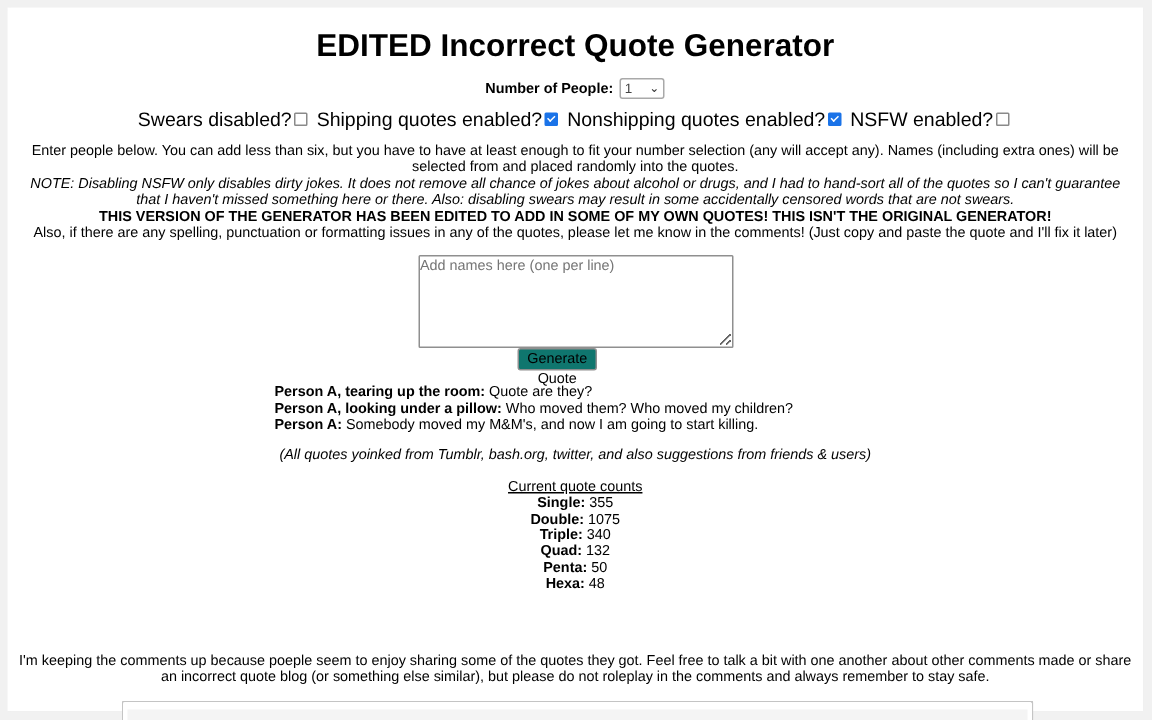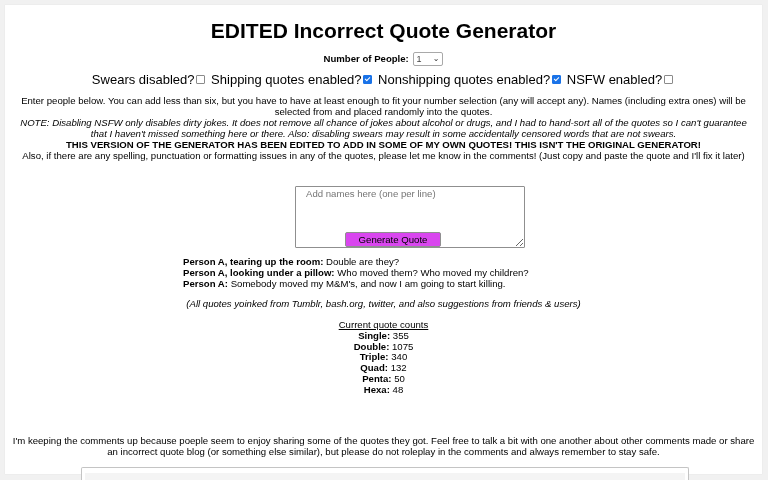--- a/index.html
+++ b/index.html
@@ -54,26 +54,26 @@
       position: absolute; top: 90px; left: 8px; right: 8px;
       line-height: 11px; font-size: 9.6px;
     }
     .info p { margin: 0; }
     .info .note { font-style: italic; }
     .info .edited { font-weight: bold; }
     textarea {
       position: absolute; left: 274px; top: 165px; width: 208px; height: 58px;
       border: 1px solid #8f8f8f; border-radius: 1px; resize: both;
       font-family: "Liberation Sans", sans-serif; font-size: 9.6px;
-      padding: 1px 10px; margin: 16px; box-sizing: content-box;
+      padding: 1px 0; margin: 0; box-sizing: content-box;
     }
     textarea::placeholder { color: #757575; }
     .gen-btn {
-      position: absolute; left: 340px; top: 227px; width: 96px; height: 15px;
-      border: 1px solid #8f8f8f; border-radius: 2px; background: #d946ef;
+      position: absolute; left: 340px; top: 227px; width: 53px; height: 15px;
+      border: 1px solid #8f8f8f; border-radius: 2px; background: #0f766e;
       font-family: "Liberation Sans", sans-serif; font-size: 9.6px;
       padding: 0; line-height: 13px; color: #000;
     }
     .quotes {
       position: absolute; left: 178px; top: 251px; text-align: left;
       line-height: 11px; font-size: 9.6px;
     }
     .quotes .speaker { font-weight: bold; }
     .sources {
       position: absolute; top: 293px; left: 0; right: 0;
@@ -121,21 +121,21 @@
     <p>Enter people below. You can add less than six, but you have to have at least enough to fit your number selection (any will accept any). Names (including extra ones) will be selected from and placed randomly into the quotes.</p>
     <p class="note">NOTE: Disabling NSFW only disables dirty jokes. It does not remove all chance of jokes about alcohol or drugs, and I had to hand-sort all of the quotes so I can't guarantee that I haven't missed something here or there. Also: disabling swears may result in some accidentally censored words that are not swears.</p>
     <p class="edited">THIS VERSION OF THE GENERATOR HAS BEEN EDITED TO ADD IN SOME OF MY OWN QUOTES! THIS ISN'T THE ORIGINAL GENERATOR!</p>
     <p>Also, if there are any spelling, punctuation or formatting issues in any of the quotes, please let me know in the comments! (Just copy and paste the quote and I'll fix it later)</p>
   </div>
 
   <textarea placeholder="Add names here (one per line)" style=""></textarea>
   <button class="gen-btn">Generate Quote</button>
 
   <div class="quotes">
-    <div><span class="speaker">Person A, tearing up the room:</span> <span>Double are they?</span></div>
+    <div><span class="speaker">Person A, tearing up the room:</span> <span>Quote are they?</span></div>
     <div><span class="speaker">Person A, looking under a pillow:</span> <span>Who moved them? Who moved my children?</span></div>
     <div><span class="speaker">Person A:</span> <span>Somebody moved my M&amp;M's, and now I am going to start killing.</span></div>
   </div>
 
   <div class="sources">(All quotes yoinked from Tumblr, bash.org, twitter, and also suggestions from friends &amp; users)</div>
 
   <div class="counts">
     <div class="hdr">Current quote counts</div>
     <div><b>Single:</b> <span>355</span></div>
     <div><b>Double:</b> <span>1075</span></div>

